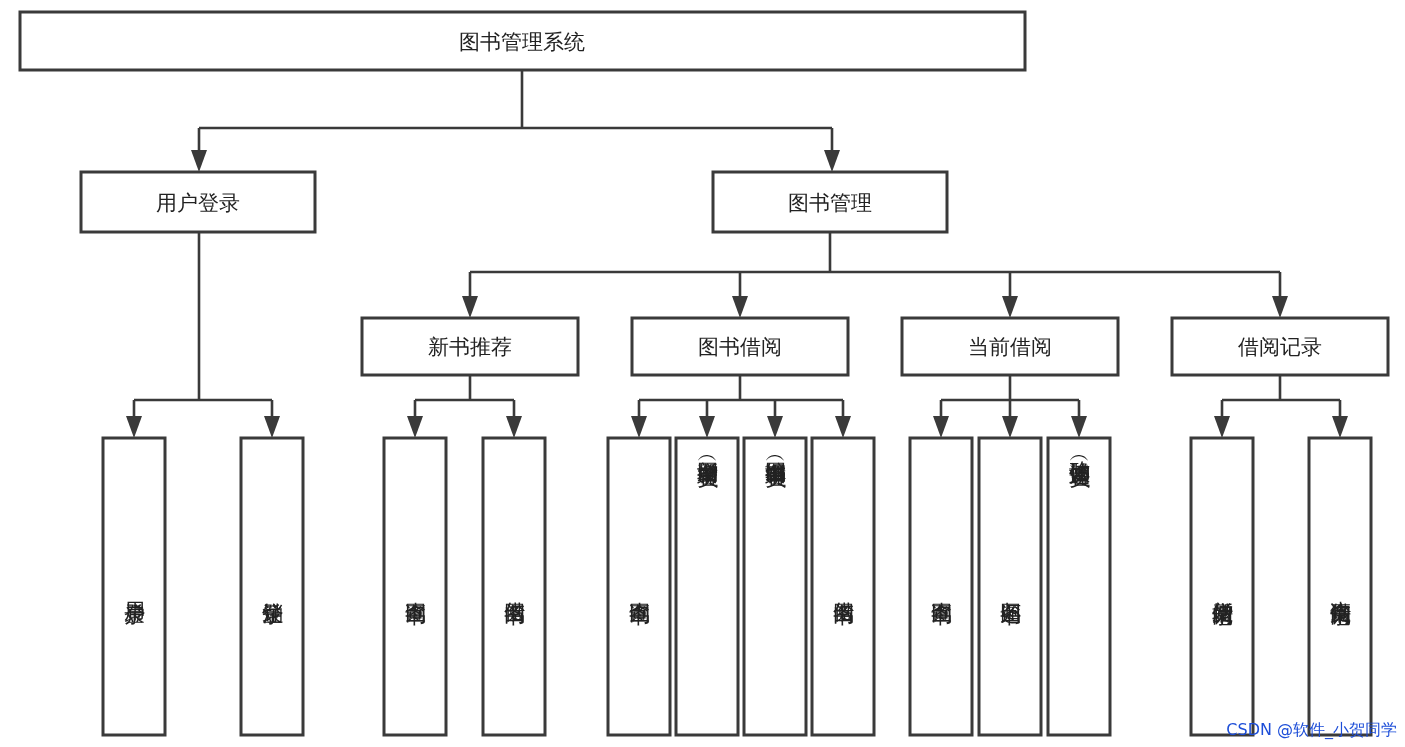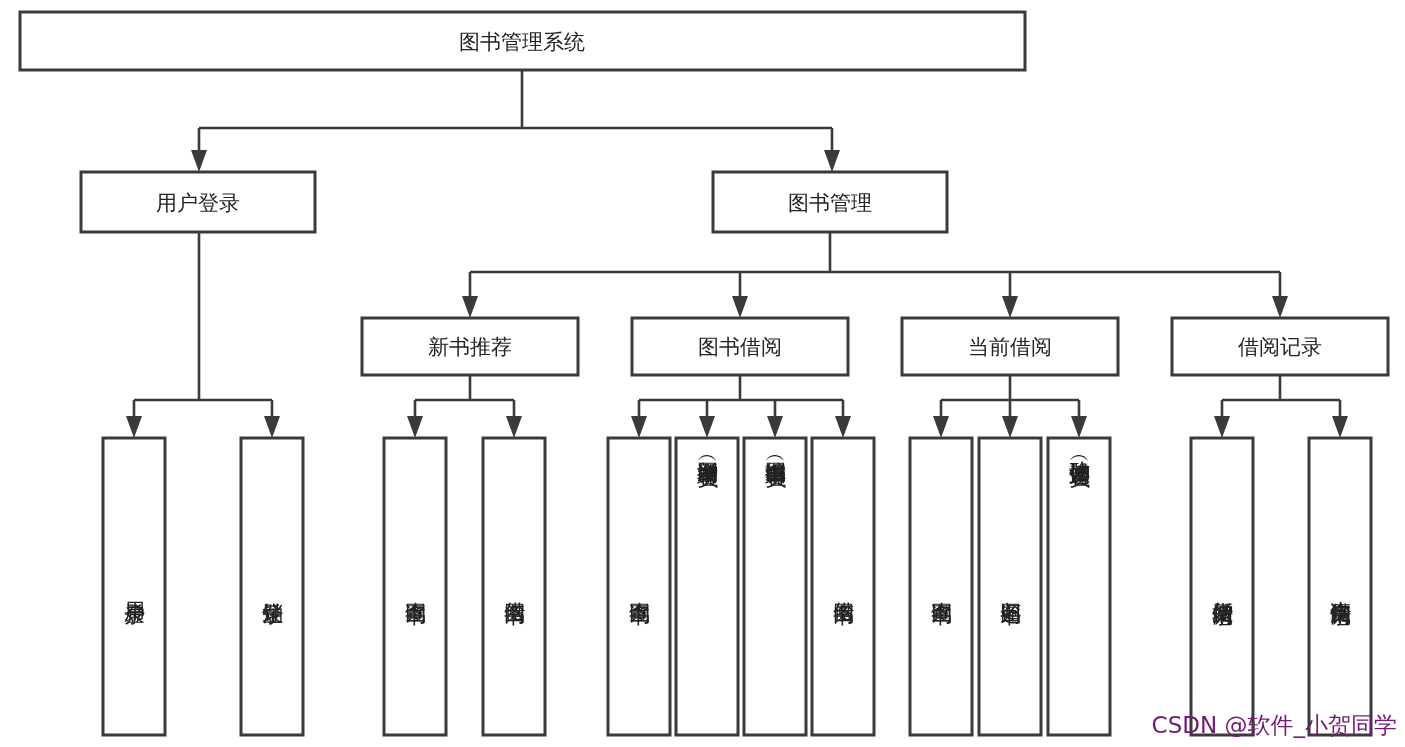--- a/index.html
+++ b/index.html
@@ -64,22 +64,22 @@
     display: flex;
     align-items: center;
     justify-content: center;
     pointer-events: none;
   }
   .watermark {
     position: absolute;
     right: 8px;
     bottom: 6px;
     font-family: "DejaVu Sans", "Liberation Sans", sans-serif;
-    font-size: 23px;
-    color: #701a75;
+    font-size: 16px;
+    color: #1d4ed8;
     white-space: nowrap;
   }
 </style>
 </head>
 <body>
 
 <div id="diagram-root">
 
   <svg class="diagram-canvas" viewBox="0 0 1405 747">
 

